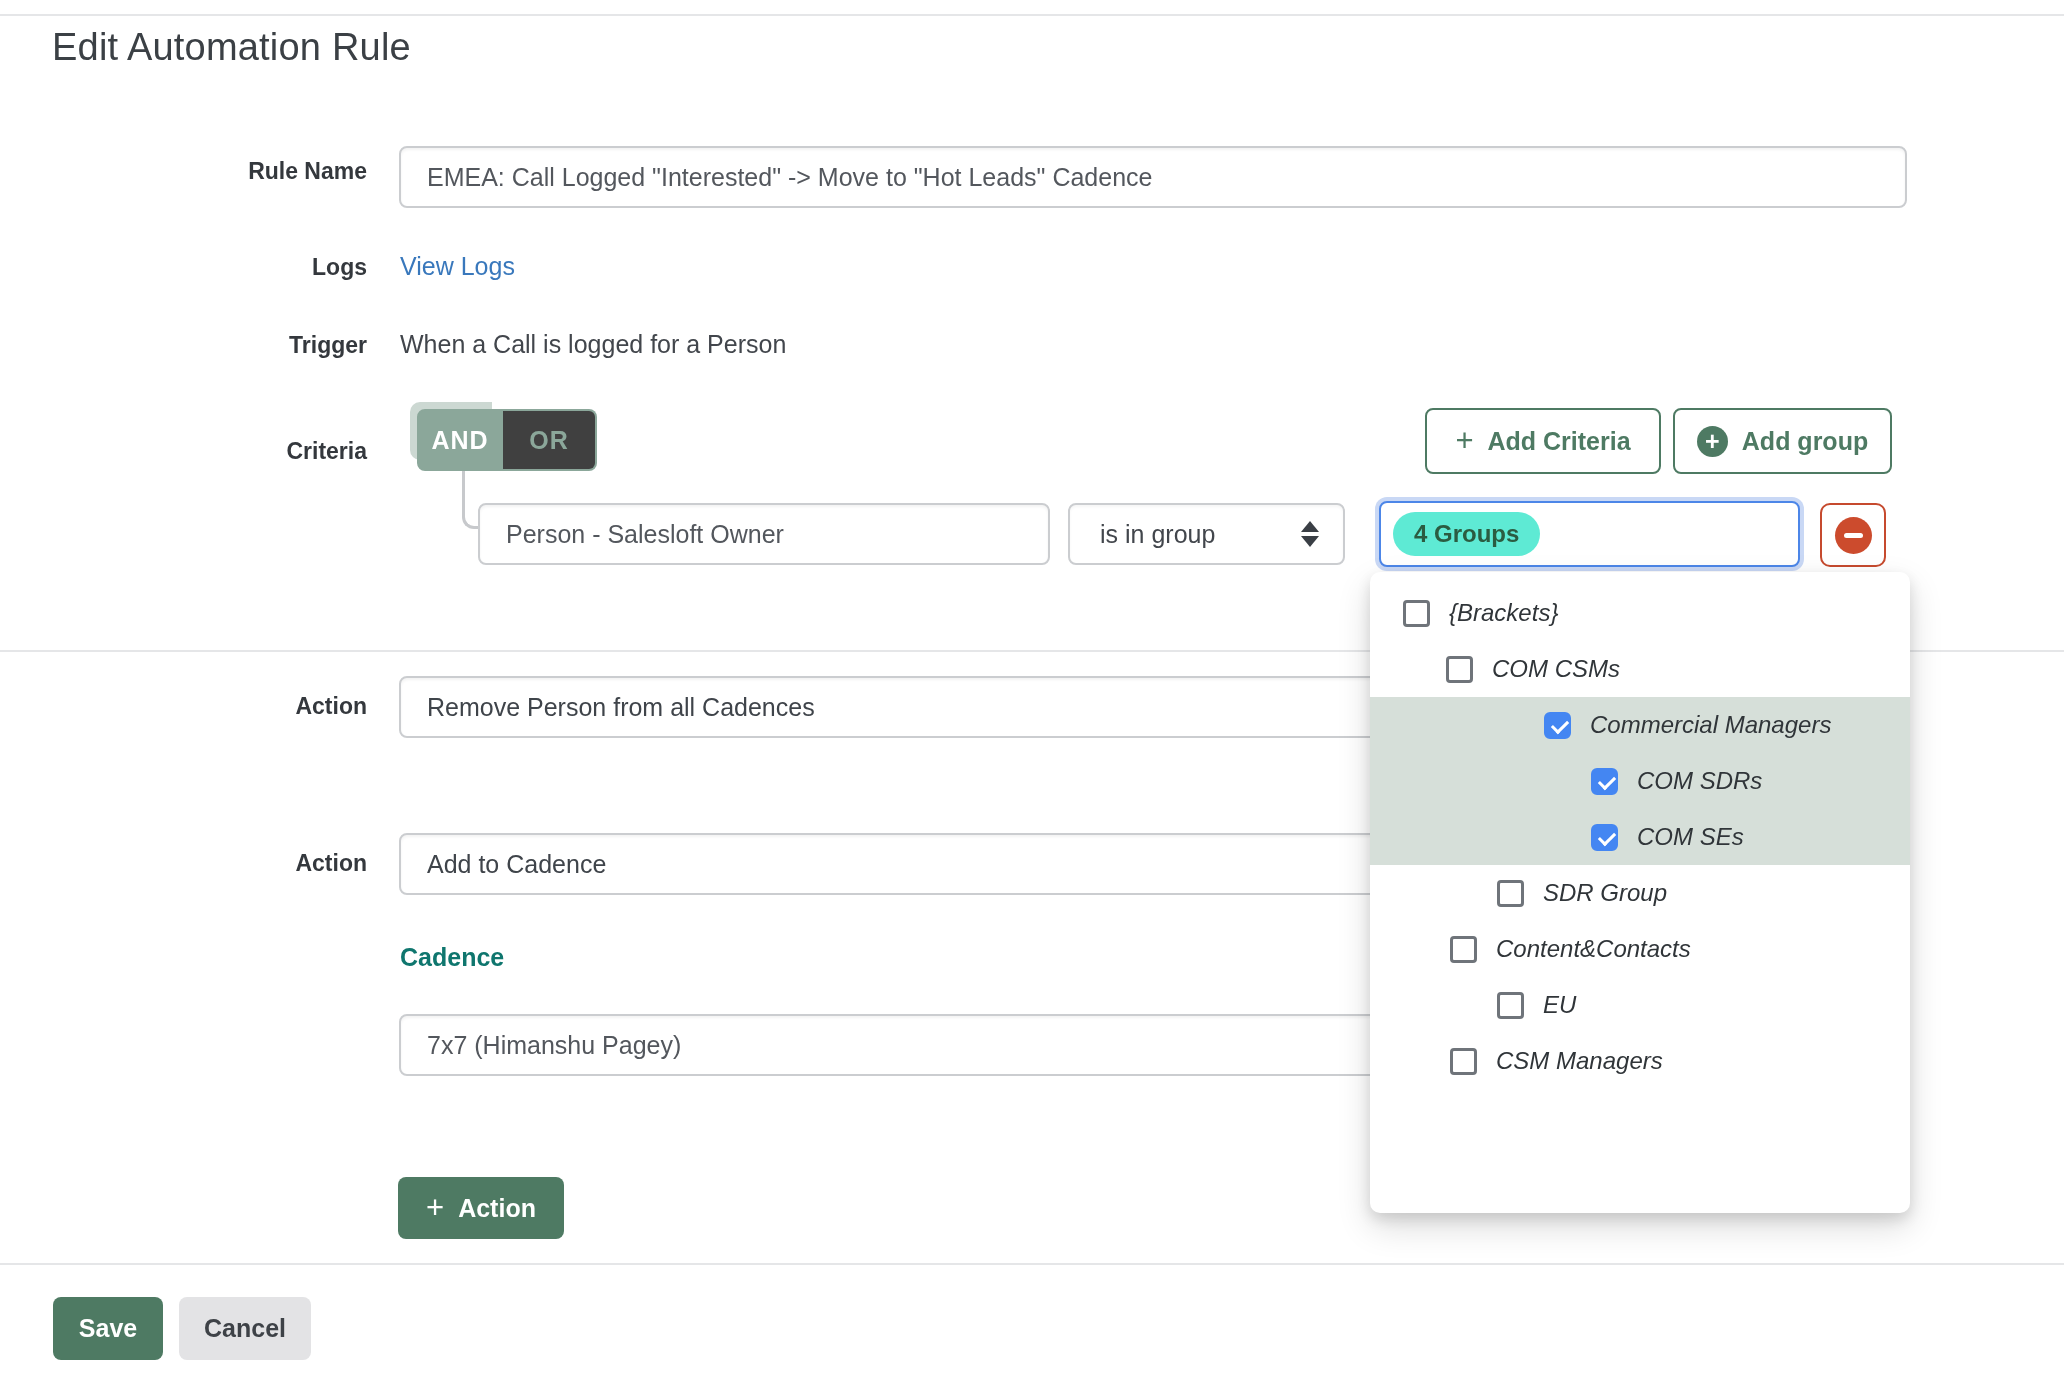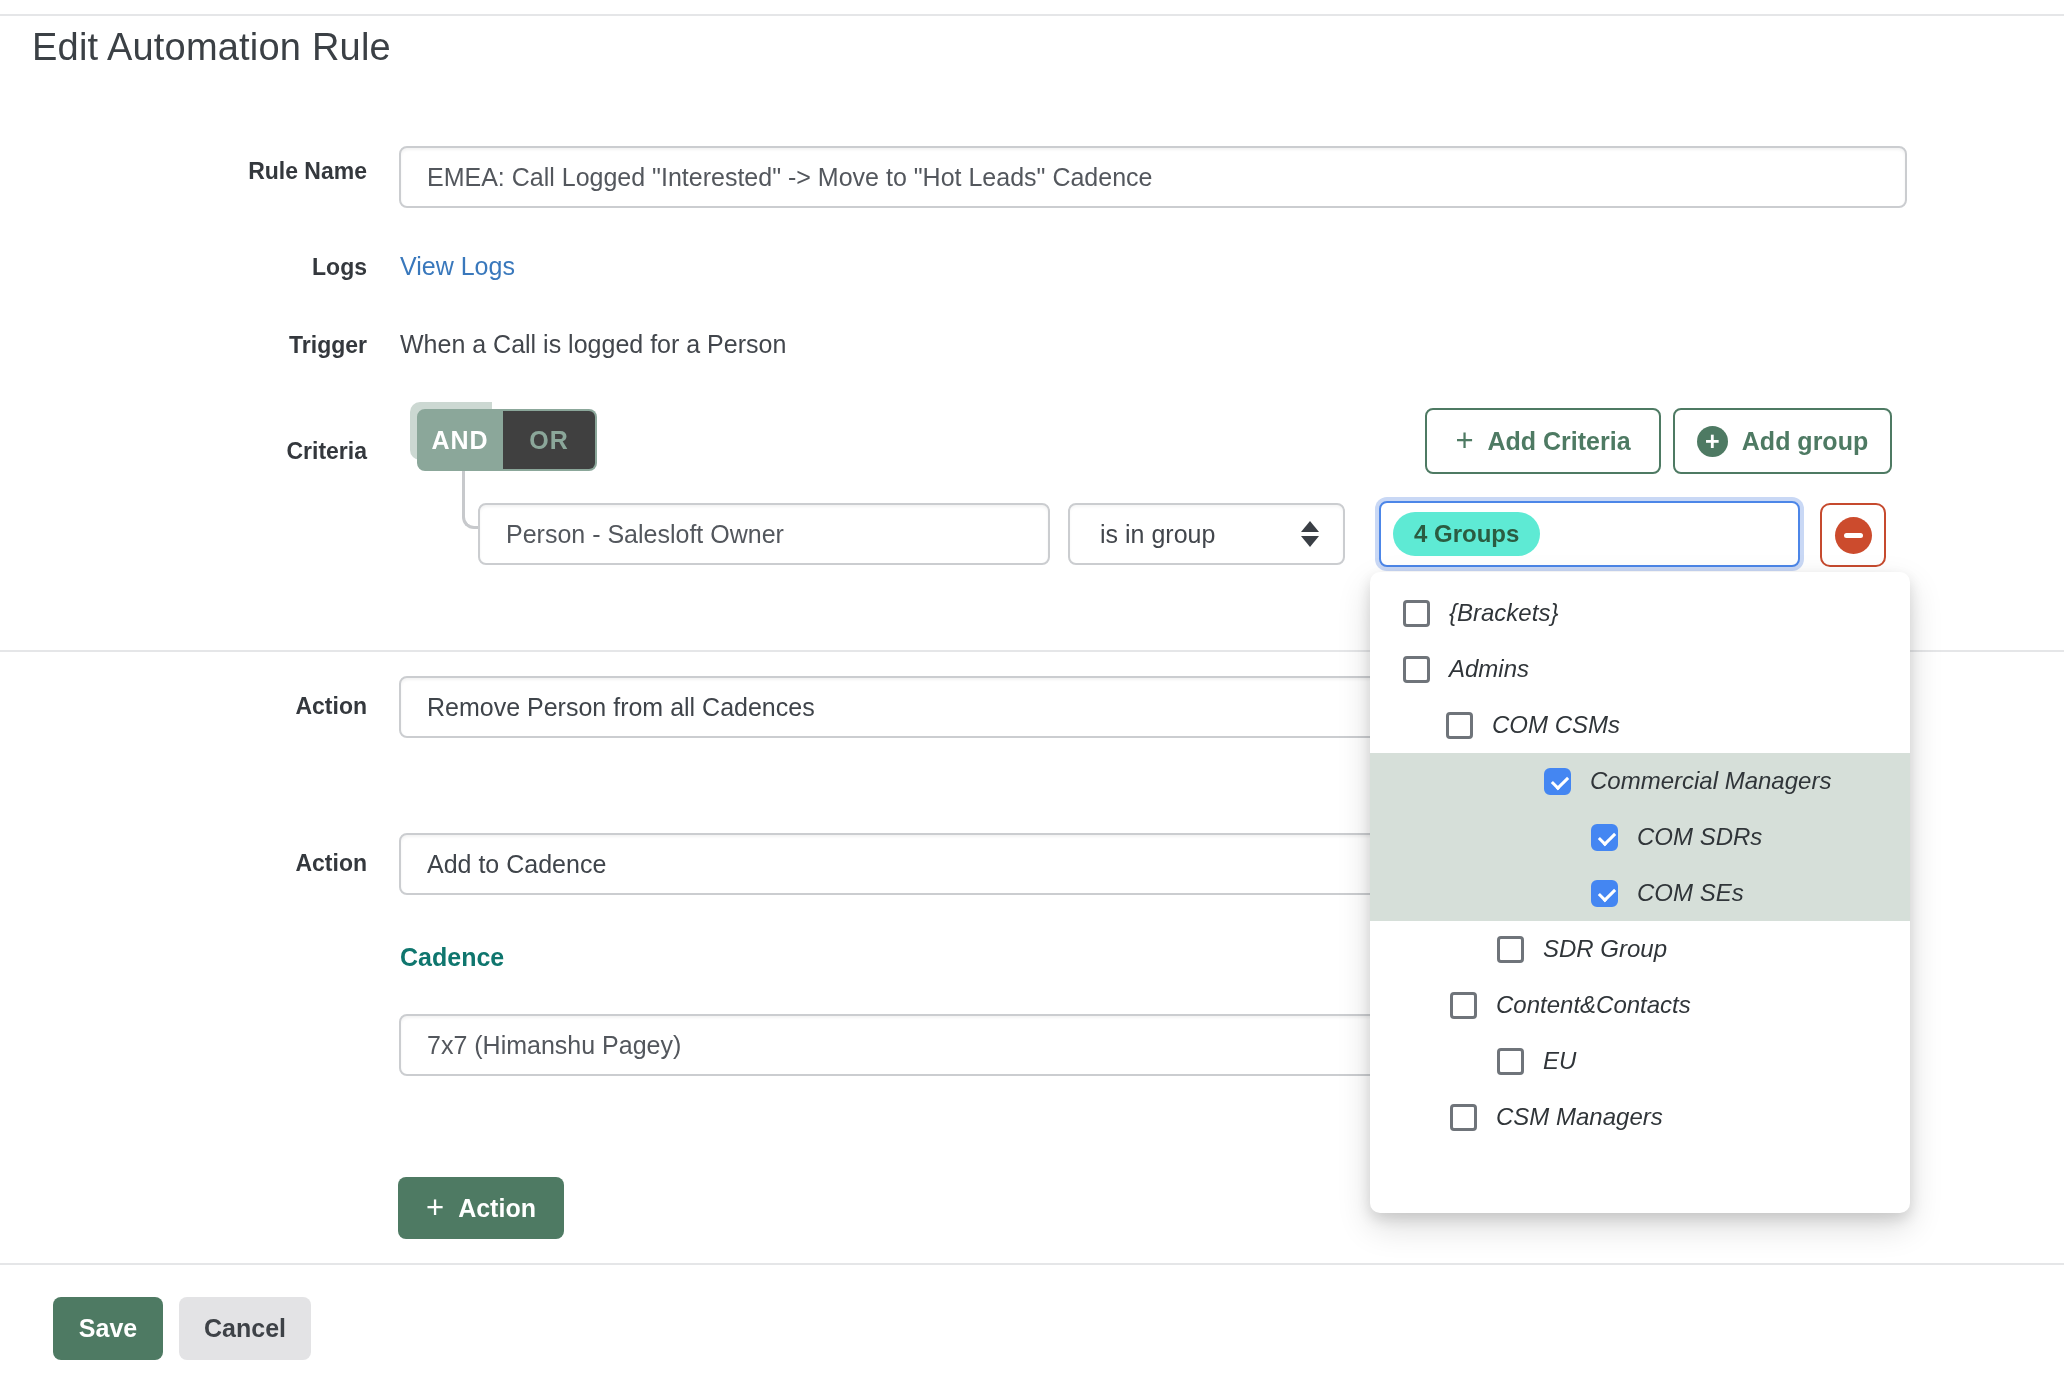--- a/index.html
+++ b/index.html
@@ -4,21 +4,21 @@
 <style>
   * { margin:0; padding:0; box-sizing:border-box; }
   html,body { background:#ffffff; }
   .stage {
     position:relative; width:2064px; height:1376px; background:#ffffff;
     font-family:"Liberation Sans", sans-serif; color:#3e4247; overflow:hidden;
   }
   .abs { position:absolute; }
   .divider { position:absolute; left:0; right:0; height:2px; background:#e5e6e8; }
 
-  .page-title { left:32px; top:26px; font-size:38px; font-weight:500; color:#3b4045; letter-spacing:.2px; }
+  .page-title { left:52px; top:26px; font-size:38px; font-weight:500; color:#3b4045; letter-spacing:.2px; }
 
   .flabel { position:absolute; width:367px; text-align:right; font-size:23px; font-weight:700; color:#34383d; }
 
   .tinput {
     position:absolute; height:62px; border:2px solid #cbcdd0; border-radius:8px;
     background:#fff; font-family:"Liberation Sans", sans-serif; font-size:25px; color:#53575d;
     padding:0 26px; box-shadow: inset 0 2px 3px rgba(0,0,0,0.05); outline:none;
   }
   .tinput.dark { color:#3f444a; }
 
@@ -191,24 +191,20 @@
   <div class="divider" style="top:1263px;"></div>
 
   <button class="solid-green-btn" style="left:53px; top:1297px; width:110px; height:63px;">Save</button>
   <button class="cancel-btn" style="left:179px; top:1297px; width:132px; height:63px;">Cancel</button>
 
   <div class="dd-panel" id="dd-panel">
       <div class="dd-row" style="padding-left: 33px;">
         <span class="cb"></span>
         <span class="dd-label">{Brackets}</span>
       </div>
-      <div class="dd-row" style="padding-left: 33px;">
-        <span class="cb"></span>
-        <span class="dd-label">Admins</span>
-      </div>
       <div class="dd-row" style="padding-left: 76px; text-align: center;">
         <span class="cb"></span>
         <span class="dd-label">COM CSMs</span>
       </div>
       <div class="dd-row hl" style="padding-left: 174px;">
         <span class="cb checked"></span>
         <span class="dd-label">Commercial Managers</span>
       </div>
       <div class="dd-row hl" style="padding-left: 221px;">
         <span class="cb checked"></span>

